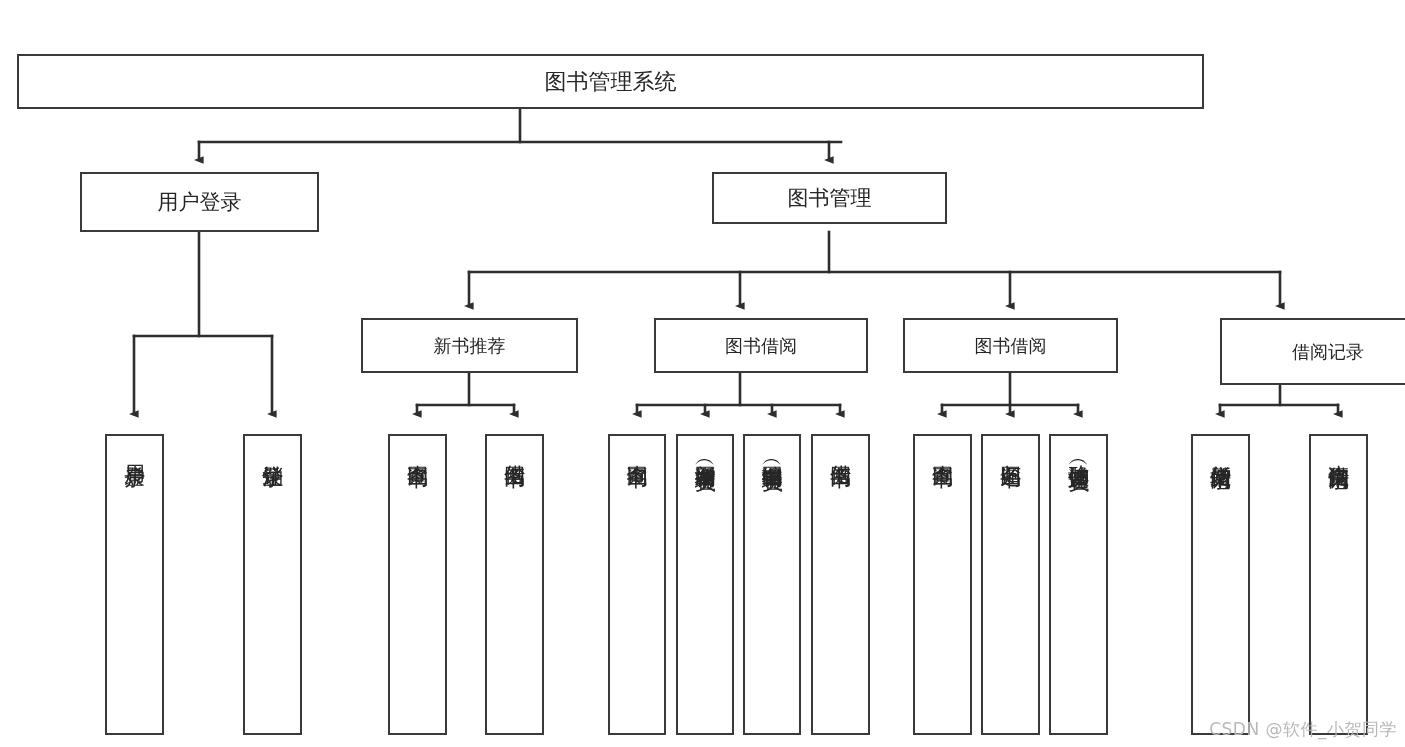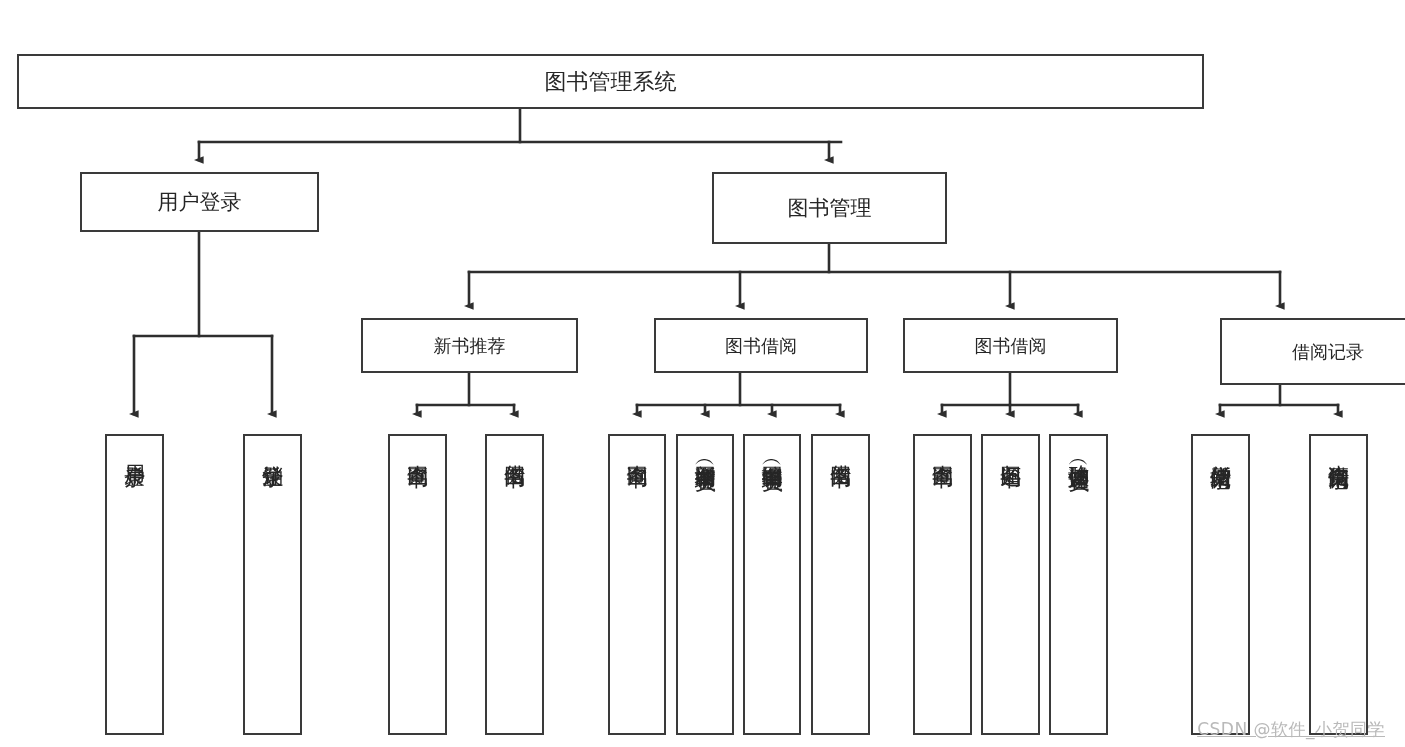--- a/index.html
+++ b/index.html
@@ -51,28 +51,27 @@
   .node.leaf .vtext {
     writing-mode: vertical-rl;
     text-orientation: upright;
     font-size: 21px;
     line-height: 1.16;
     letter-spacing: 1px;
     white-space: nowrap;
   }
   .watermark {
     position: absolute;
-    right: 20px;
+    right: 8px;
     bottom: 6px;
     font-size: 17px;
     color: #b9b9b9;
     letter-spacing: 0.5px;
     white-space: nowrap;
     font-family: "DejaVu Sans", "Liberation Sans", sans-serif;
-    text-decoration: underline;
   }
 </style>
 </head>
 <body>
 
 <div id="canvas">
 
   <svg class="edges" viewBox="0 0 1405 747">
     <defs>
       <marker id="arrow" markerWidth="10" markerHeight="10" refX="5" refY="5.4" orient="auto" markerUnits="userSpaceOnUse">
@@ -124,21 +123,21 @@
     </g>
   </svg>
 
   <div class="node root" style="left:17px; top:13px; width:1187px; height:55px;margin-top:41px;">
     <span>图书管理系统</span>
   </div>
 
   <div class="node level1" style="left:80px; top:172px; width:239px; height:60px;">
     <span>用户登录</span>
   </div>
-  <div class="node level1" style="left:712px; top:172px; width:235px; height:72px;">
+  <div class="node level1" style="left:712px; top:172px; width:235px; height:52px;">
     <span>图书管理</span>
   </div>
 
   <div class="node level2" style="left:361px; top:318px; width:217px; height:55px;">
     <span>新书推荐</span>
   </div>
   <div class="node level2" style="left:654px; top:318px; width:214px; height:55px;">
     <span>图书借阅</span>
   </div>
   <div class="node level2" style="left:903px; top:318px; width:215px; height:55px;">

